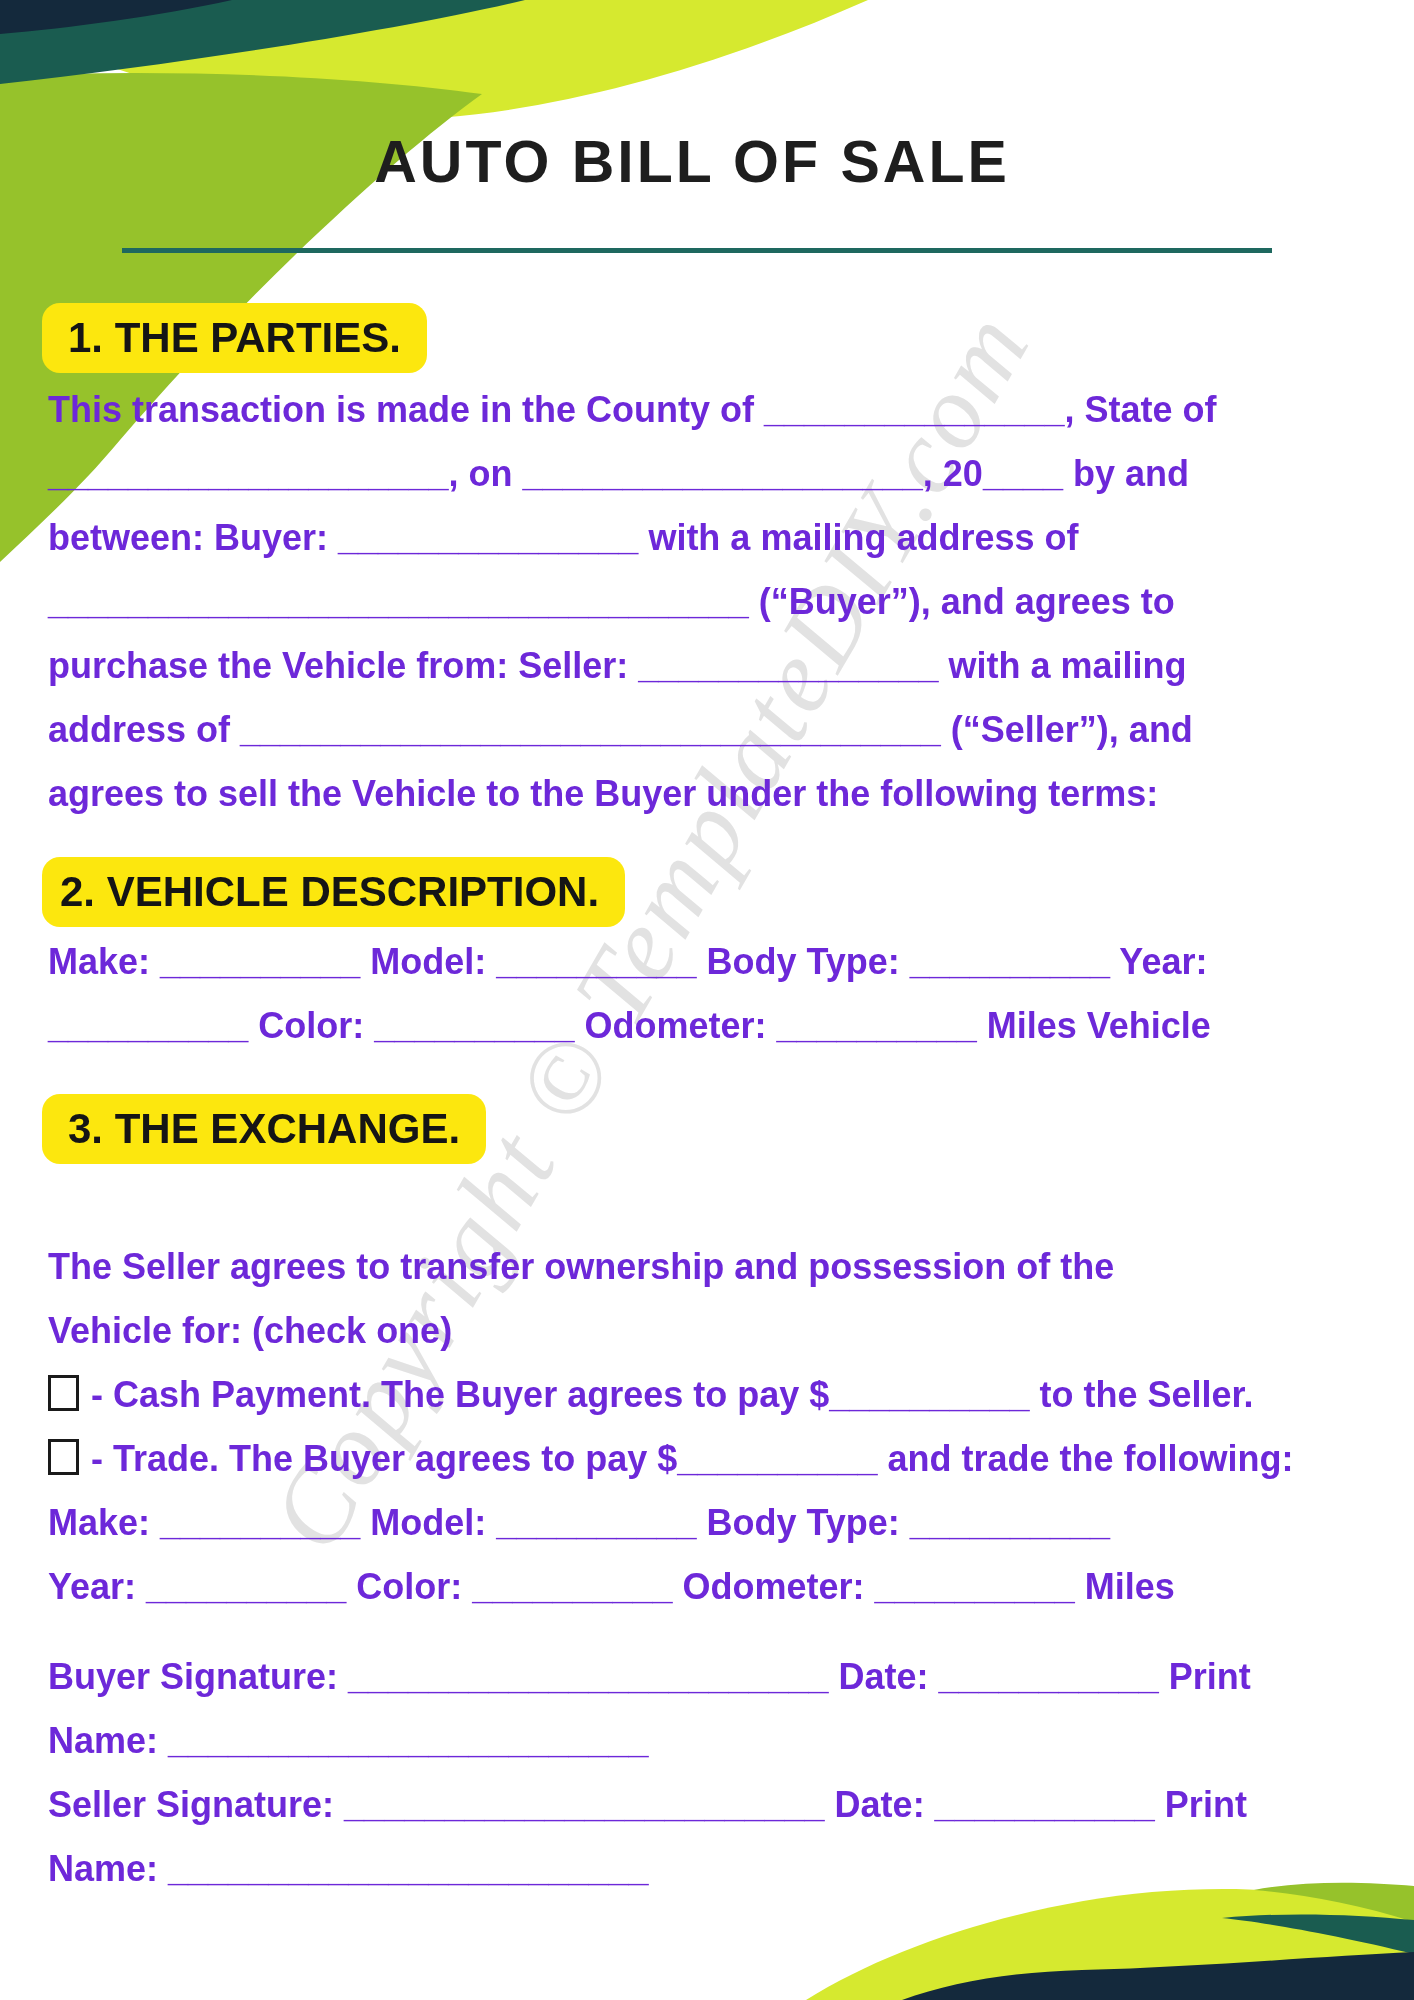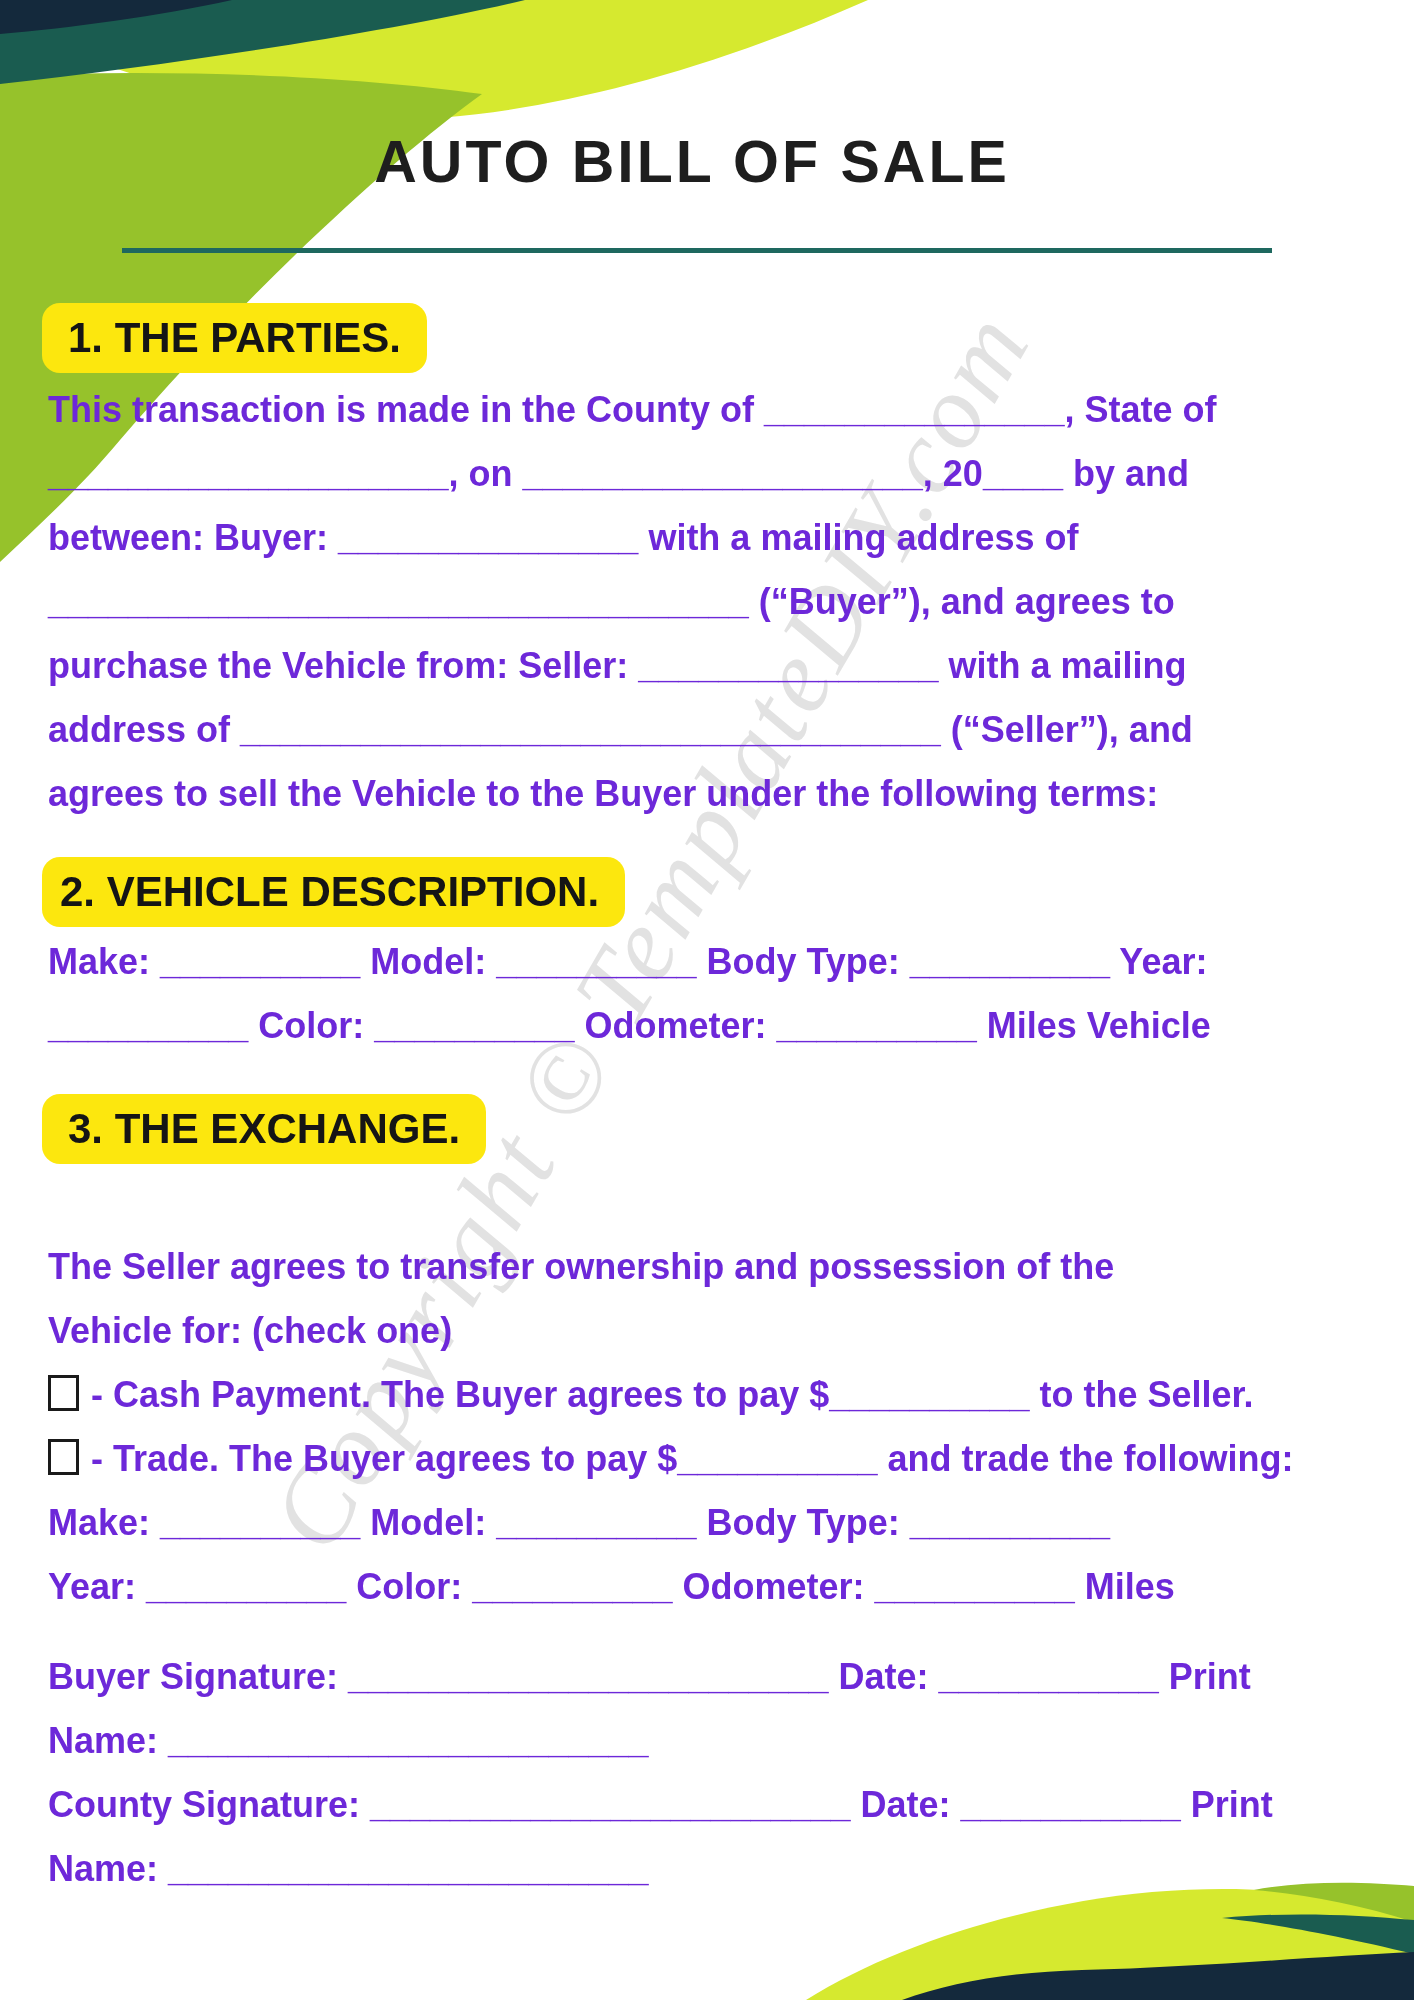--- a/index.html
+++ b/index.html
@@ -111,17 +111,17 @@
     <div>
       <span class="checkbox"></span><span>- Trade. The Buyer agrees to pay $__________ and trade the following:</span>
     </div>
     <div>Make: __________ Model: __________ Body Type: __________</div>
     <div>Year: __________ Color: __________ Odometer: __________ Miles</div>
   </div>
 
   <div class="para para-signatures">
     <div>Buyer Signature: ________________________ Date: ___________ Print</div>
     <div>Name: ________________________</div>
-    <div>County Signature: ________________________ Date: ___________ Print</div>
+    <div>Seller Signature: ________________________ Date: ___________ Print</div>
     <div>Name: ________________________</div>
   </div>
 
 </div>
 
 </body></html>

